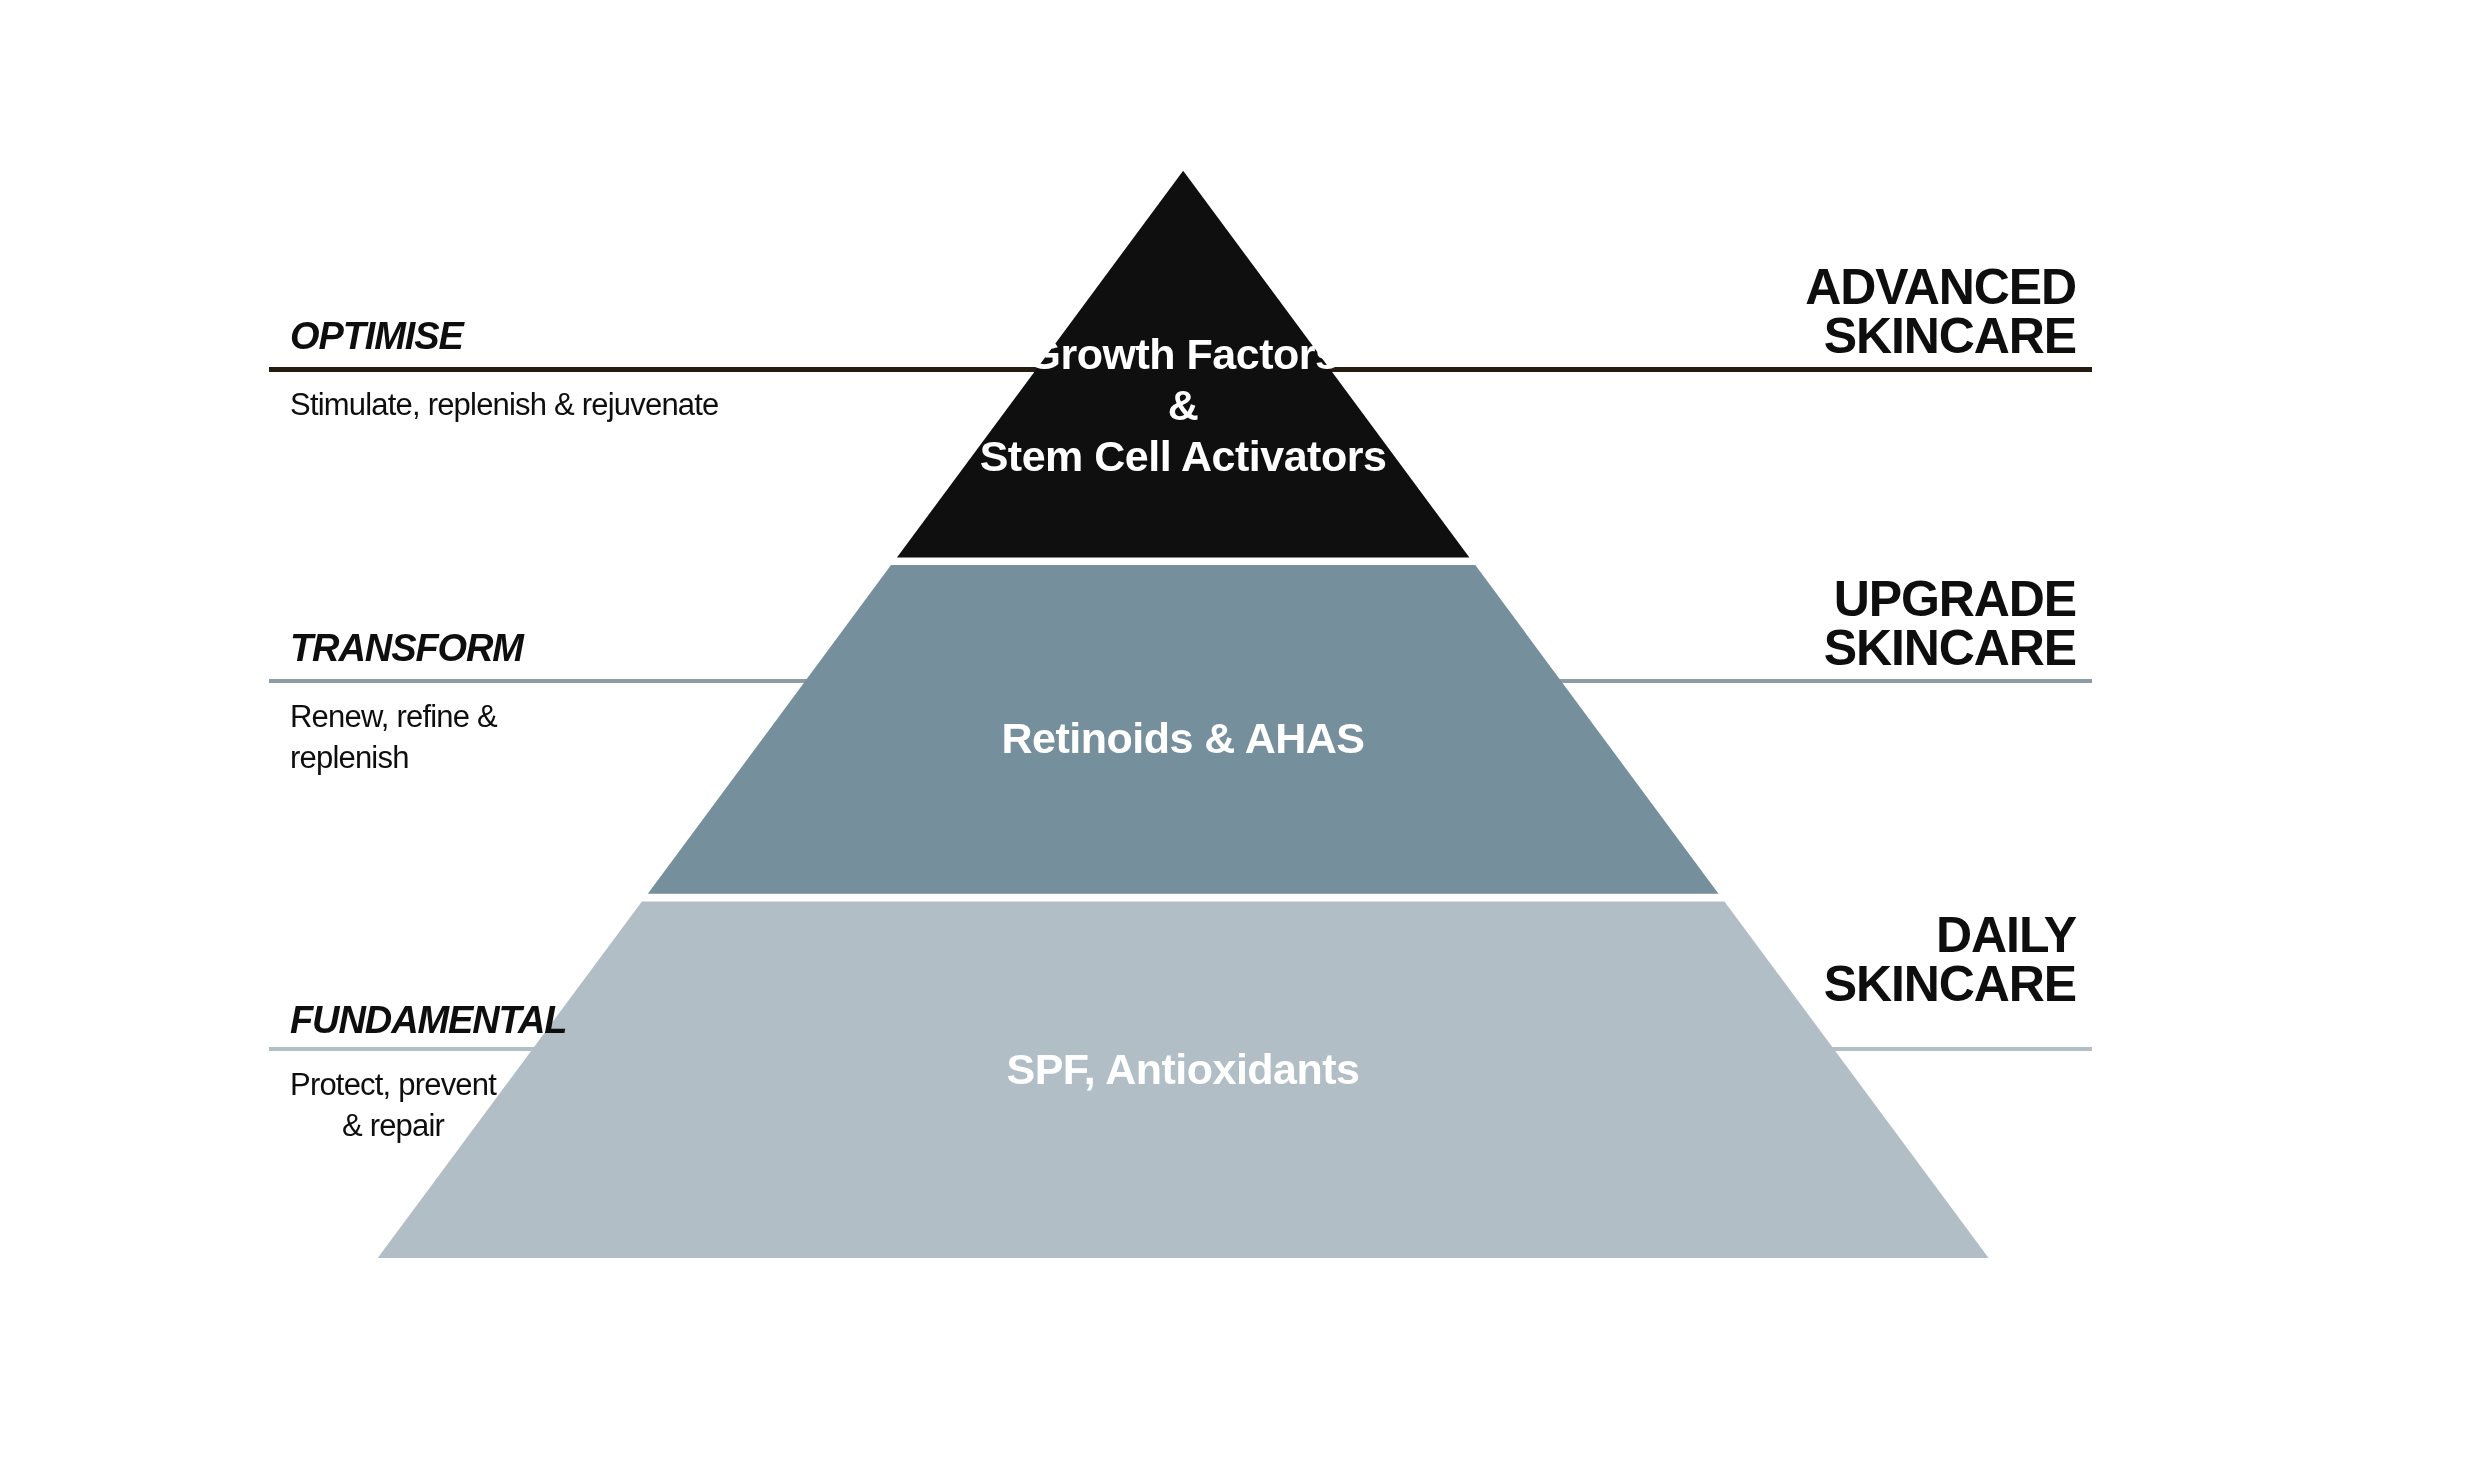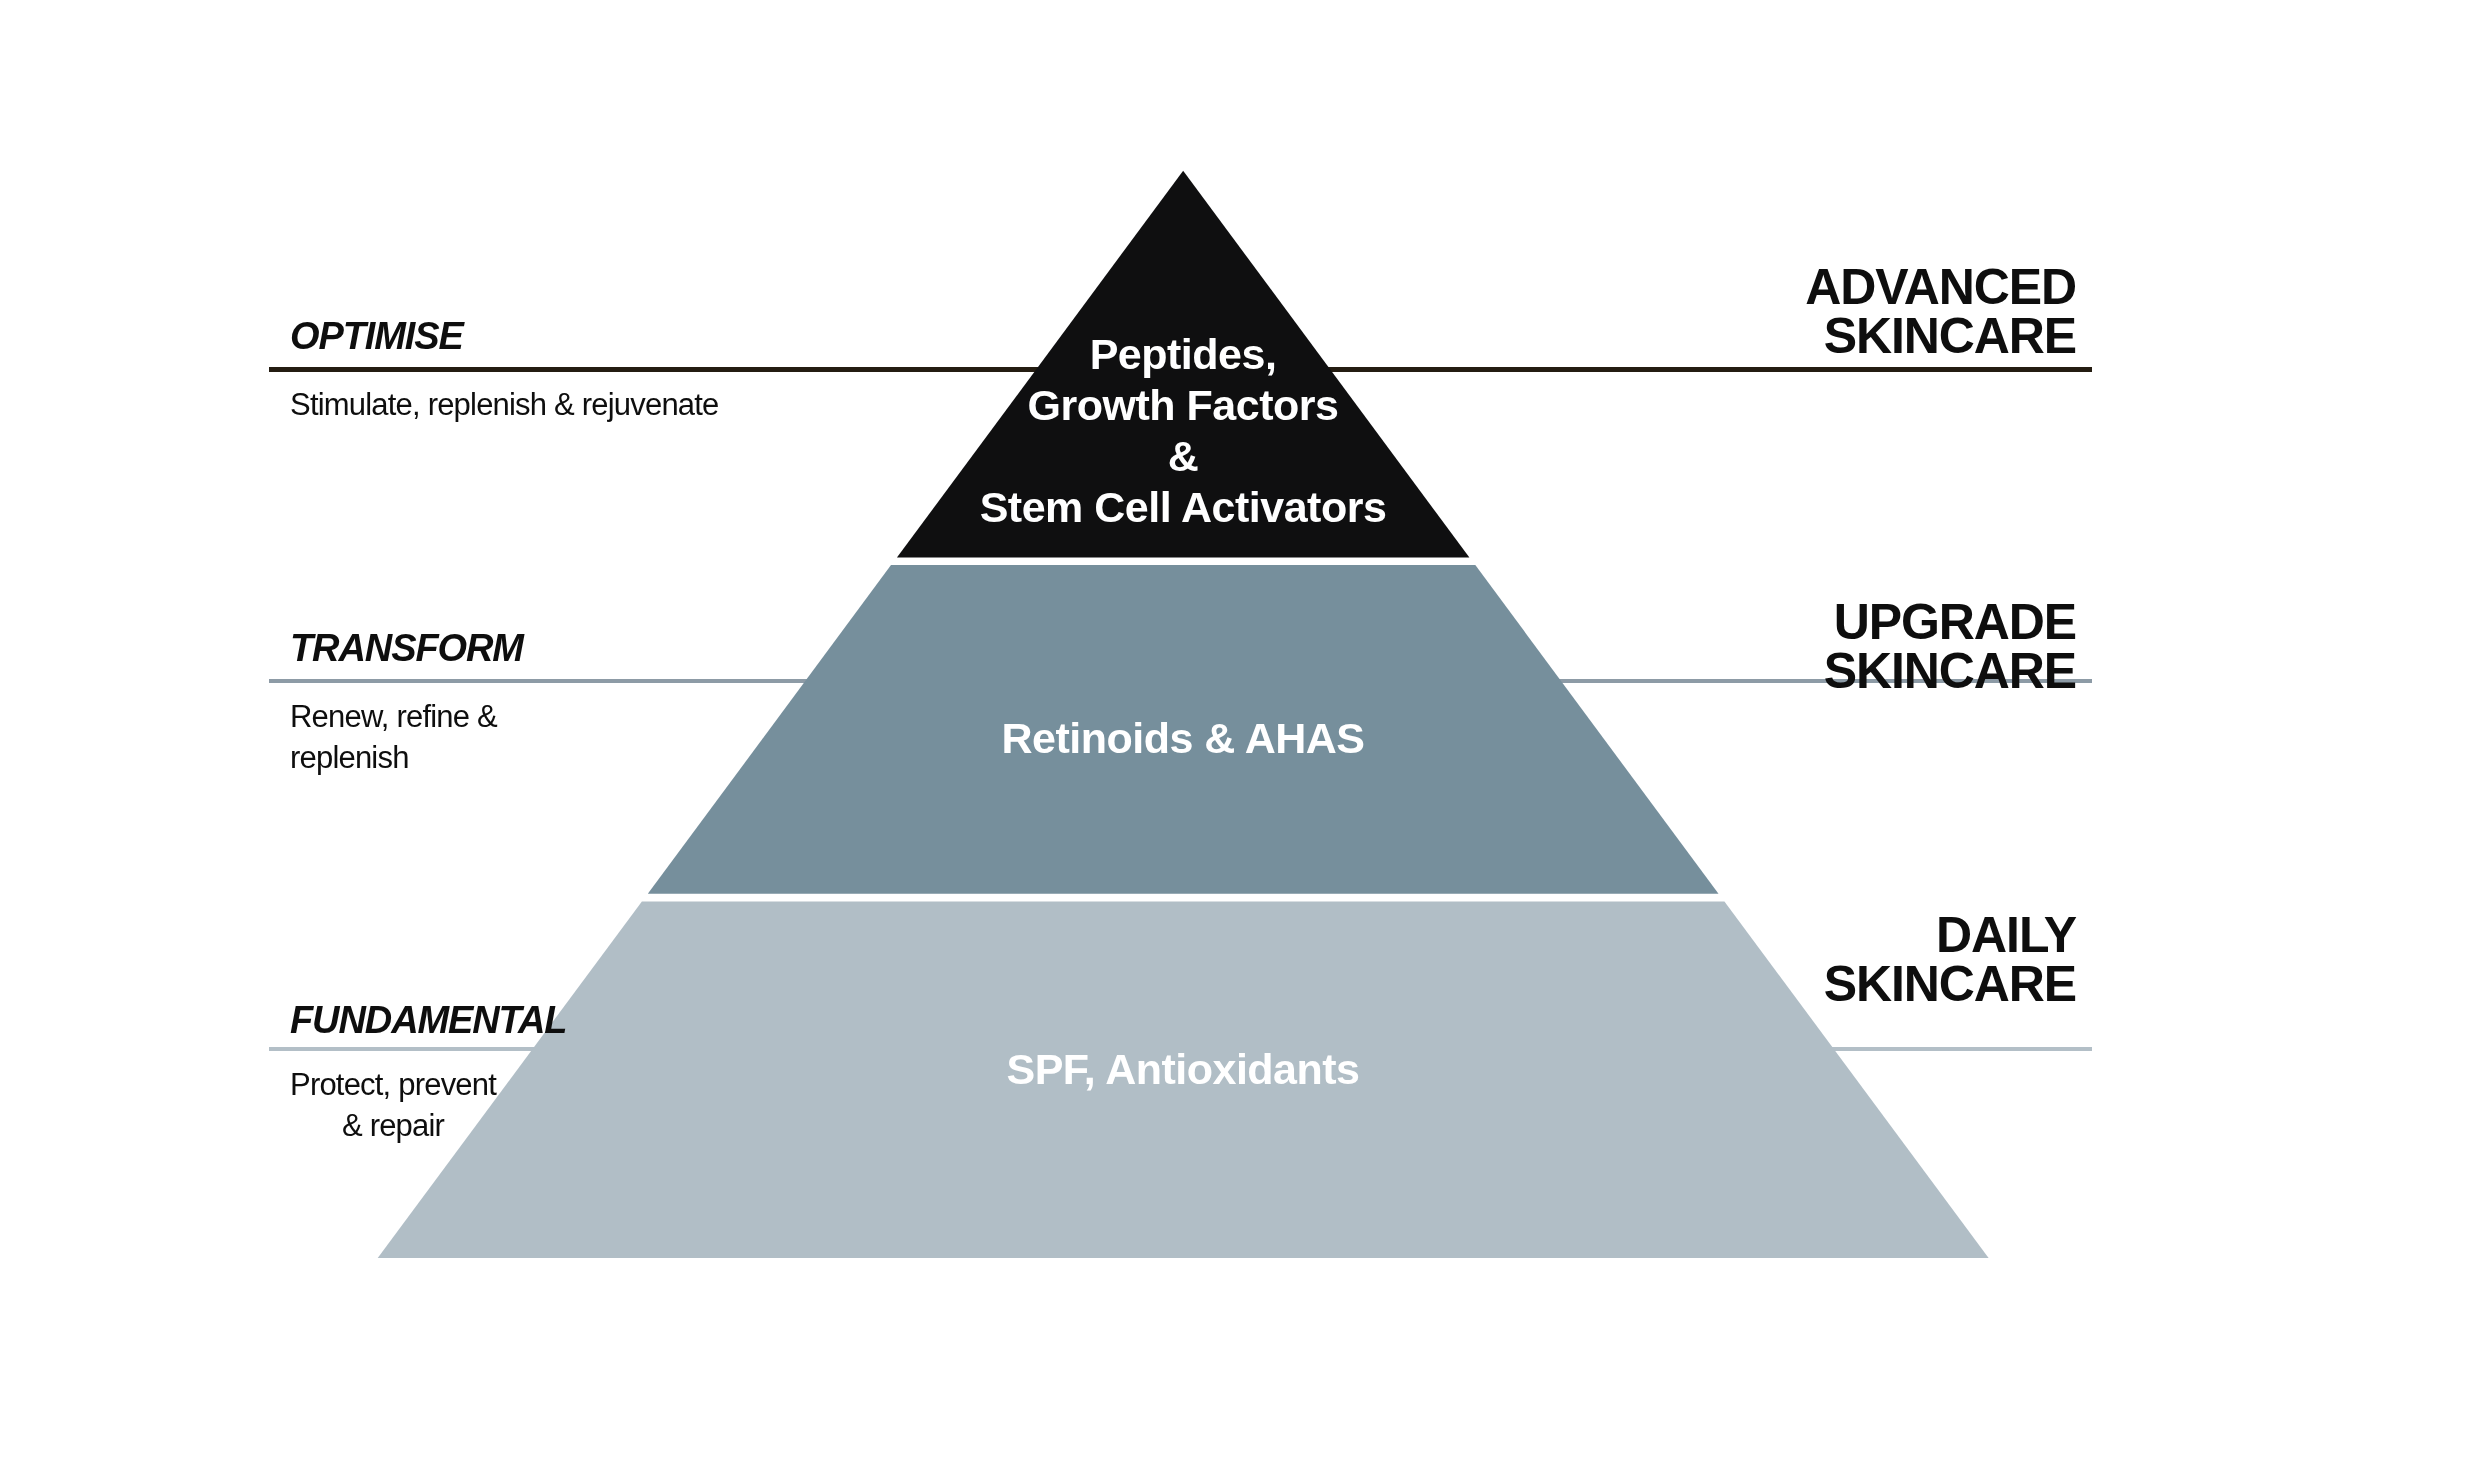--- a/index.html
+++ b/index.html
@@ -53,21 +53,21 @@
     position: absolute;
     right: 399px;
     text-align: right;
     font-size: 50px;
     font-weight: 700;
     letter-spacing: -1.1px;
     line-height: 49px;
     white-space: nowrap;
   }
   #right-label-1 { top: 263px; }
-  #right-label-2 { top: 598px; }
+  #right-label-2 { top: 575px; }
   #right-label-3 { top: 911px; }
 
   .tier-text {
     position: absolute;
     left: 645px;
     width: 1076px;
     text-align: center;
     font-weight: 700;
     font-size: 43px;
     letter-spacing: -0.5px;
@@ -87,21 +87,20 @@
   <div id="rule-2" class="rule" style="background: rgb(141, 155, 166);"></div>
   <div id="rule-3" class="rule" style="background: rgb(179, 191, 199);"></div>
 
   <svg id="pyramid-svg" width="2475" height="1481" viewBox="0 0 4600 2752">
     <polygon points="2199,317 2731,1036 1667,1036" fill="#0f0f10"></polygon>
     <polygon points="1656,1050 2742,1050 3194,1661 1204,1661" fill="#768f9c"></polygon>
     <polygon points="1193,1675 3205,1675 3696,2338 702,2338" fill="#b1bec6"></polygon>
   </svg>
 
   <div id="tier-text-1" class="tier-text" style="color: rgb(255, 255, 255);">
-    <div>Peptides,</div>
     <div>Growth Factors</div>
     <div>&amp;</div>
     <div>Stem Cell Activators</div>
   </div>
   <div id="tier-text-2" class="tier-text" style="color: rgb(255, 255, 255);">
     <div>Retinoids &amp; AHAS</div>
   </div>
   <div id="tier-text-3" class="tier-text" style="color: rgb(255, 255, 255);">
     <div>SPF, Antioxidants</div>
   </div>

